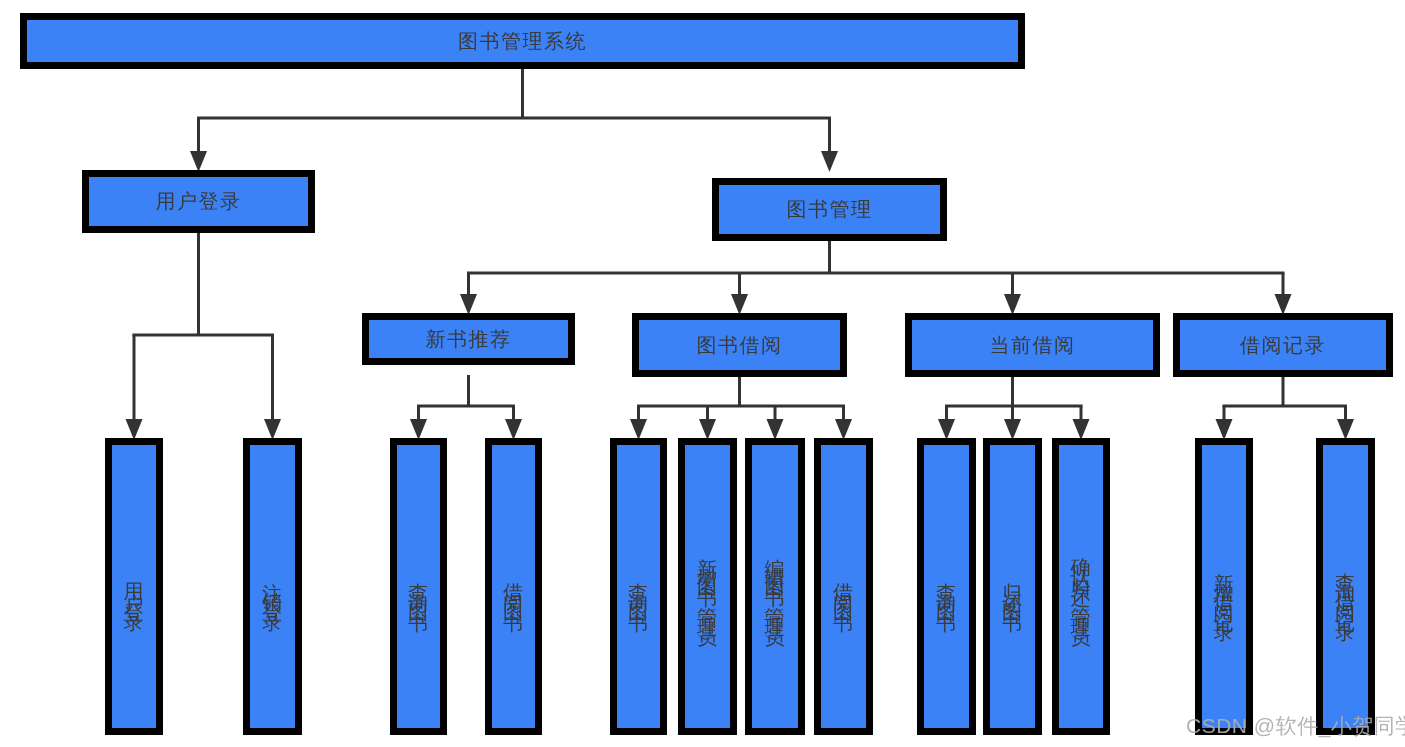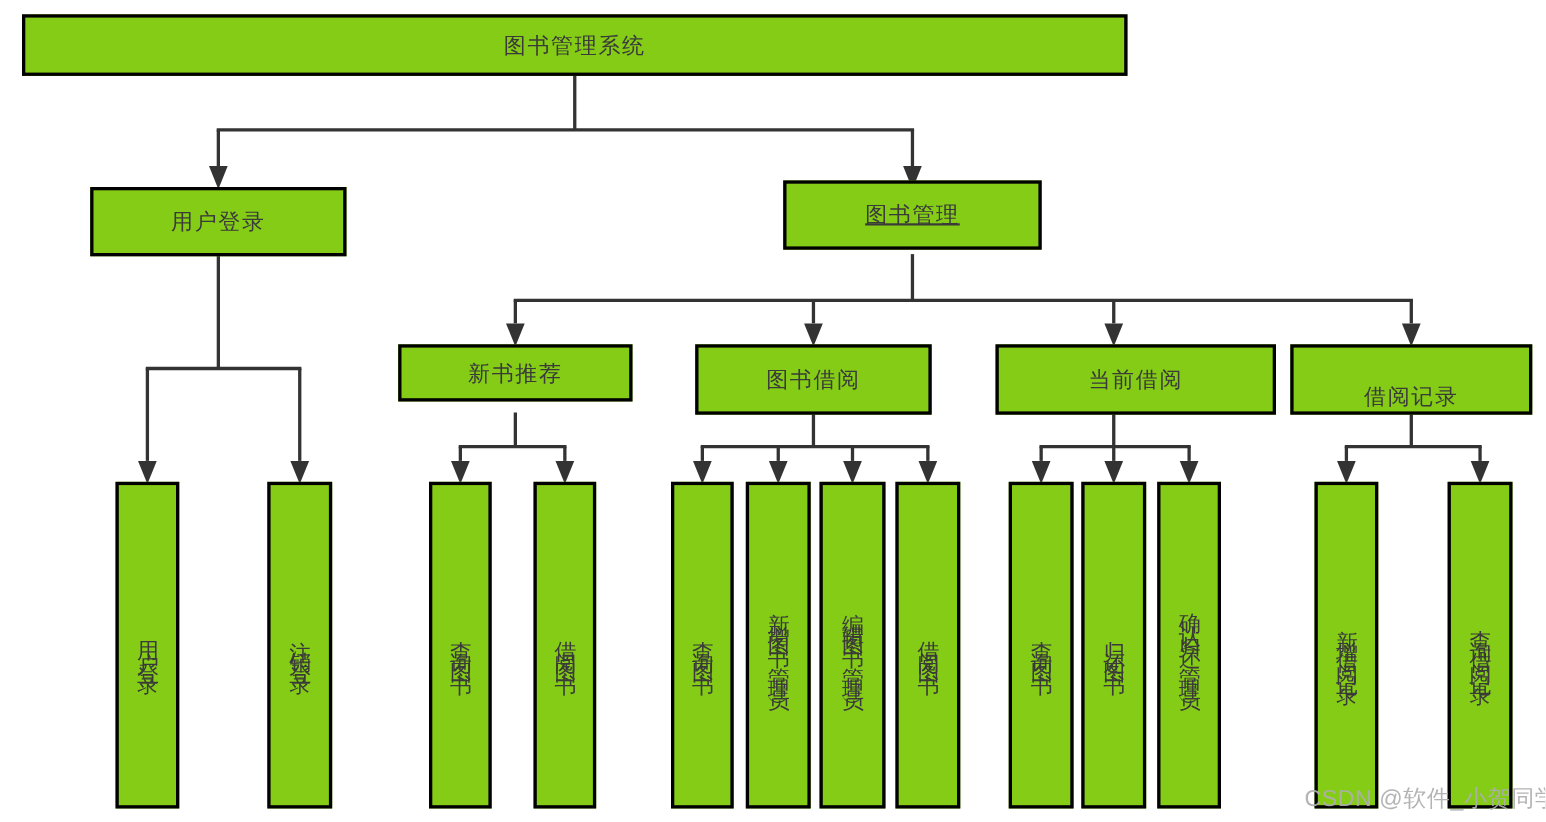--- a/index.html
+++ b/index.html
@@ -7,22 +7,22 @@
     position:relative;
     width:1405px; height:747px;
     background:#ffffff;
     overflow:hidden;
     font-family:"Liberation Sans","DejaVu Sans",sans-serif;
   }
   .connector-layer { position:absolute; left:0; top:0; width:1405px; height:747px; }
   .node {
     position:absolute;
     box-sizing:border-box;
-    background:#84cc16;
-    border:3px solid #000000;
+    background:#3b82f6;
+    border:7px solid #000000;
     display:flex;
     align-items:center;
     justify-content:center;
     color:#3a3a3a;
   }
   .node.h { font-size:20px; letter-spacing:1.5px; white-space:nowrap; }
   .node.v .node-label {
     writing-mode:vertical-rl;
     font-size:20px;
     letter-spacing:10px;
@@ -97,33 +97,33 @@
       <line x1="1345.5" y1="406" x2="1345.5" y2="419" stroke="#333333" stroke-width="3"></line>
       <polygon points="1337,419 1354,419 1345.5,440" fill="#333333"></polygon>
     </svg>
 
   <div class="node h" style="left: 20px; top: 13px; width: 1005px; height: 56px;">
       <span class="node-label">图书管理系统</span>
     </div>
     <div class="node h" style="left: 82px; top: 170px; width: 233px; height: 63px;">
       <span class="node-label">用户登录</span>
     </div>
-    <div class="node h" style="left: 712px; top: 164px; width: 235px; height: 63px; text-decoration: underline;">
+    <div class="node h" style="left: 712px; top: 178px; width: 235px; height: 63px;">
       <span class="node-label">图书管理</span>
     </div>
     <div class="node h" style="left: 362px; top: 313px; width: 213px; height: 52px;">
       <span class="node-label">新书推荐</span>
     </div>
     <div class="node h" style="left: 632px; top: 313px; width: 215px; height: 64px;">
       <span class="node-label">图书借阅</span>
     </div>
     <div class="node h" style="left: 905px; top: 313px; width: 255px; height: 64px;">
       <span class="node-label">当前借阅</span>
     </div>
-    <div class="node h" style="left: 1173px; top: 313px; width: 220px; height: 64px; align-items: flex-end;">
+    <div class="node h" style="left: 1173px; top: 313px; width: 220px; height: 64px;">
       <span class="node-label">借阅记录</span>
     </div>
     <div class="node v" style="left: 105px; top: 438px; width: 58px; height: 297px;">
       <span class="node-label">用户登录</span>
     </div>
     <div class="node v" style="left: 243px; top: 438px; width: 59px; height: 297px;">
       <span class="node-label">注销登录</span>
     </div>
     <div class="node v" style="left: 390px; top: 438px; width: 57px; height: 297px;">
       <span class="node-label">查询图书</span>

